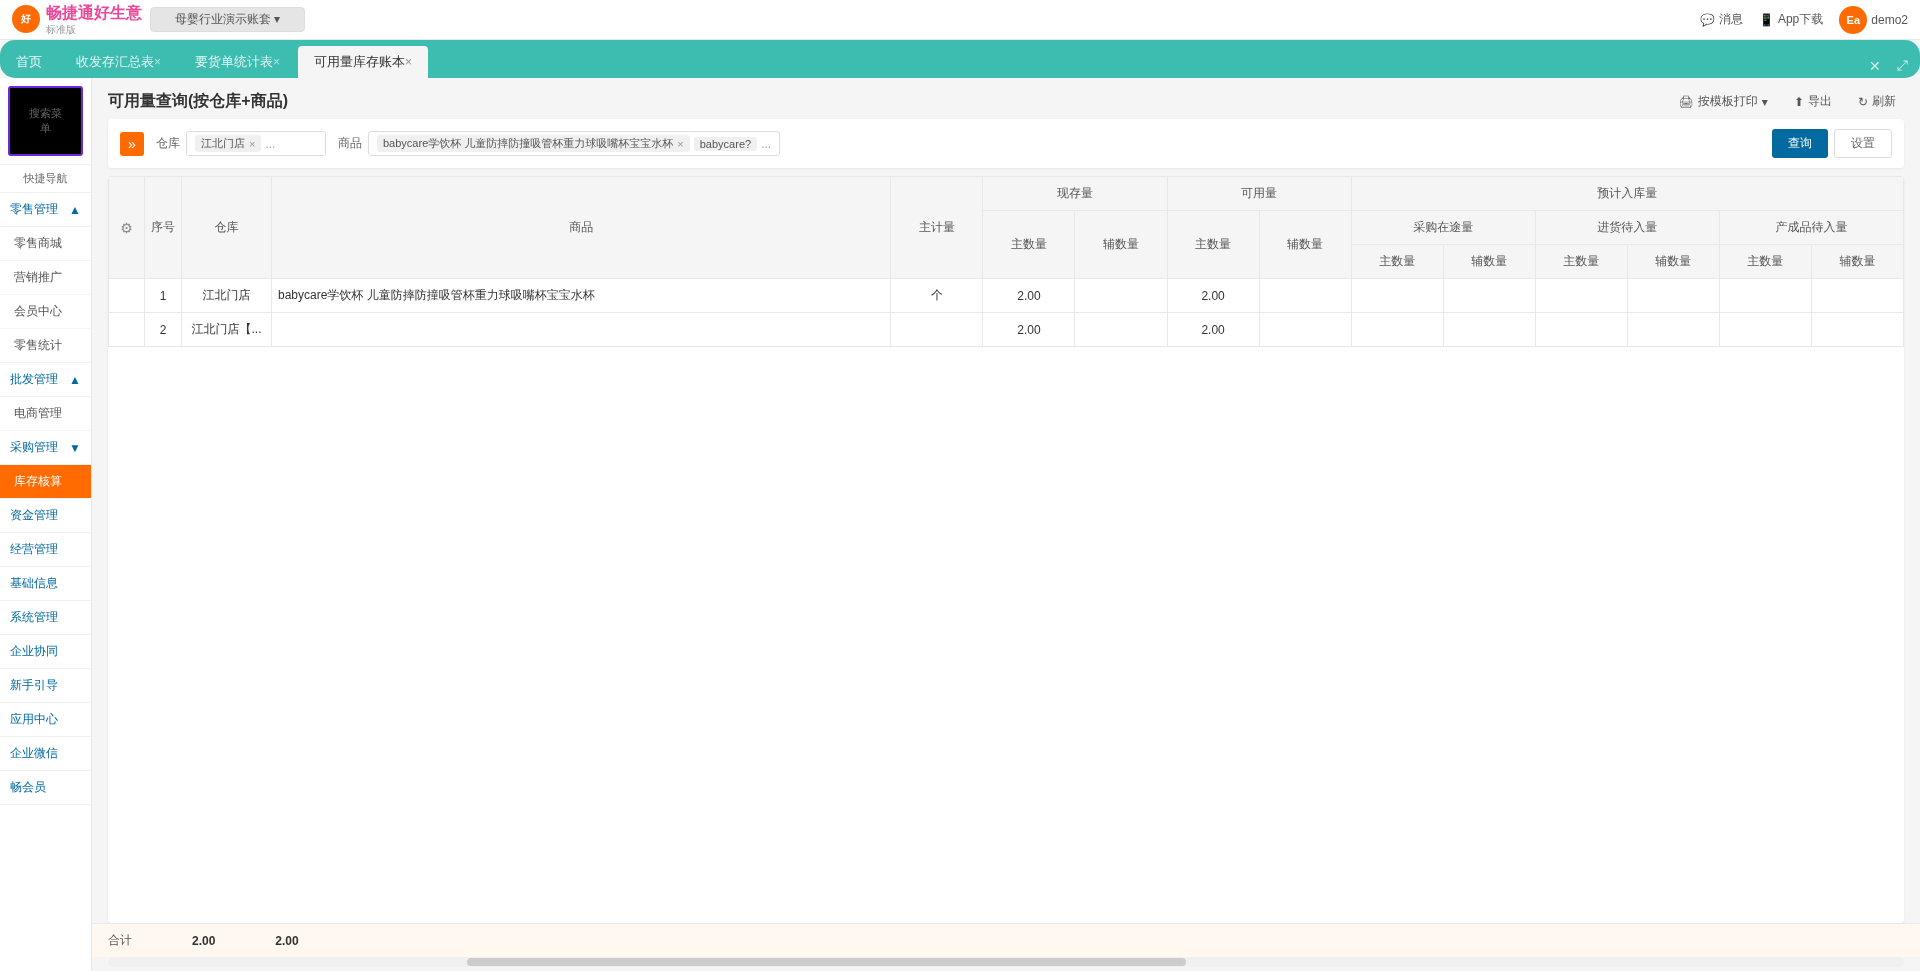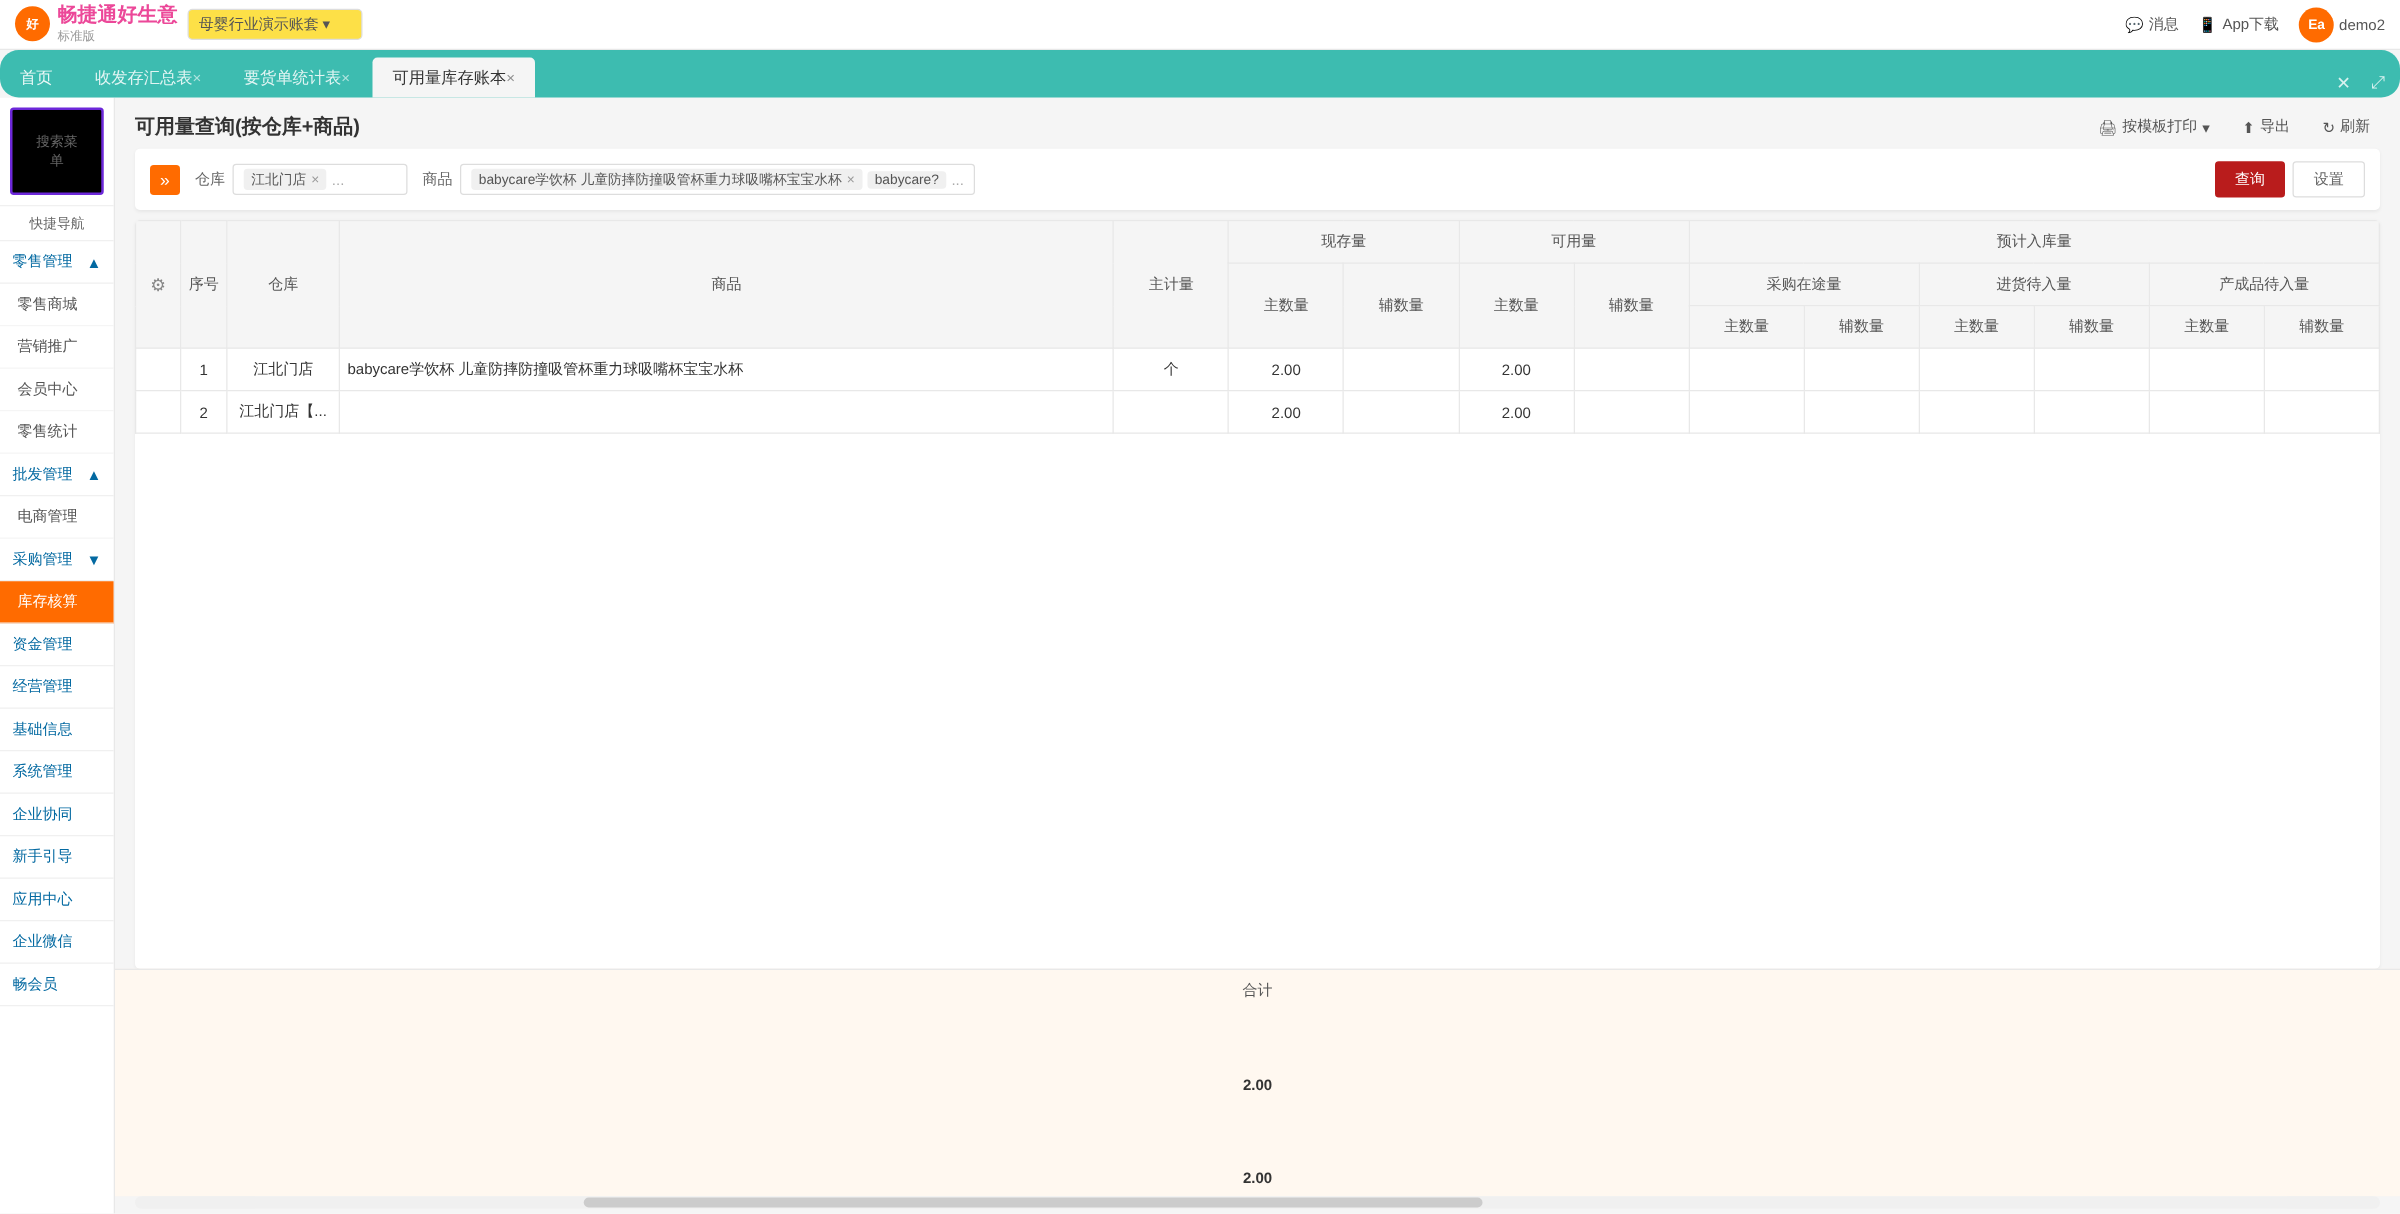--- a/index.html
+++ b/index.html
@@ -44,25 +44,25 @@
       line-height: 1.3;
     }
     .logo-text .brand { color: #ec4899; font-size: 16px; font-weight: bold; }
     .logo-text .sub { color: #999; font-size: 10px; }
     .industry-selector {
       display: flex;
       align-items: center;
       gap: 3px;
       border: 1px solid #ddd;
       border-radius: 4px;
-      padding: 3px 8px;
+      padding: 3px 24px;
       cursor: pointer;
       font-size: 12px;
       color: #555;
-      background: #fde047;
+      background: #e5e5e5;
       min-width: 140px;
     }
     .top-bar-right {
       display: flex;
       align-items: center;
       gap: 16px;
     }
     .top-bar-action {
       display: flex;
       align-items: center;
@@ -304,21 +304,21 @@
       color: #555;
     }
     .filter-tag .remove { cursor: pointer; color: #999; }
     .filter-dots { color: #aaa; }
     .filter-actions {
       margin-left: auto;
       display: flex;
       gap: 6px;
     }
     .btn-query {
-      background: #b91c1c;
+      background: #0369a1;
       color: white;
       border: none;
       border-radius: 3px;
       padding: 5px 16px;
       cursor: pointer;
       font-size: 12px;
     }
     .btn-settings {
       background: #fff;
       color: #666;
@@ -375,21 +375,20 @@
       align-items: center;
       flex-shrink: 0;
     }
     .footer-summary {
       display: flex;
       align-items: center;
       gap: 60px;
       font-size: 12px;
       color: #555;
       width: 100%;
-      flex-direction: column;
     }
     .footer-label { color: #555; }
     .footer-value { font-weight: bold; color: #333; }
 
     
     .scroll-bar-container {
       height: 10px;
       background: #f0f0f0;
       margin: 0 16px 4px;
       border-radius: 5px;

